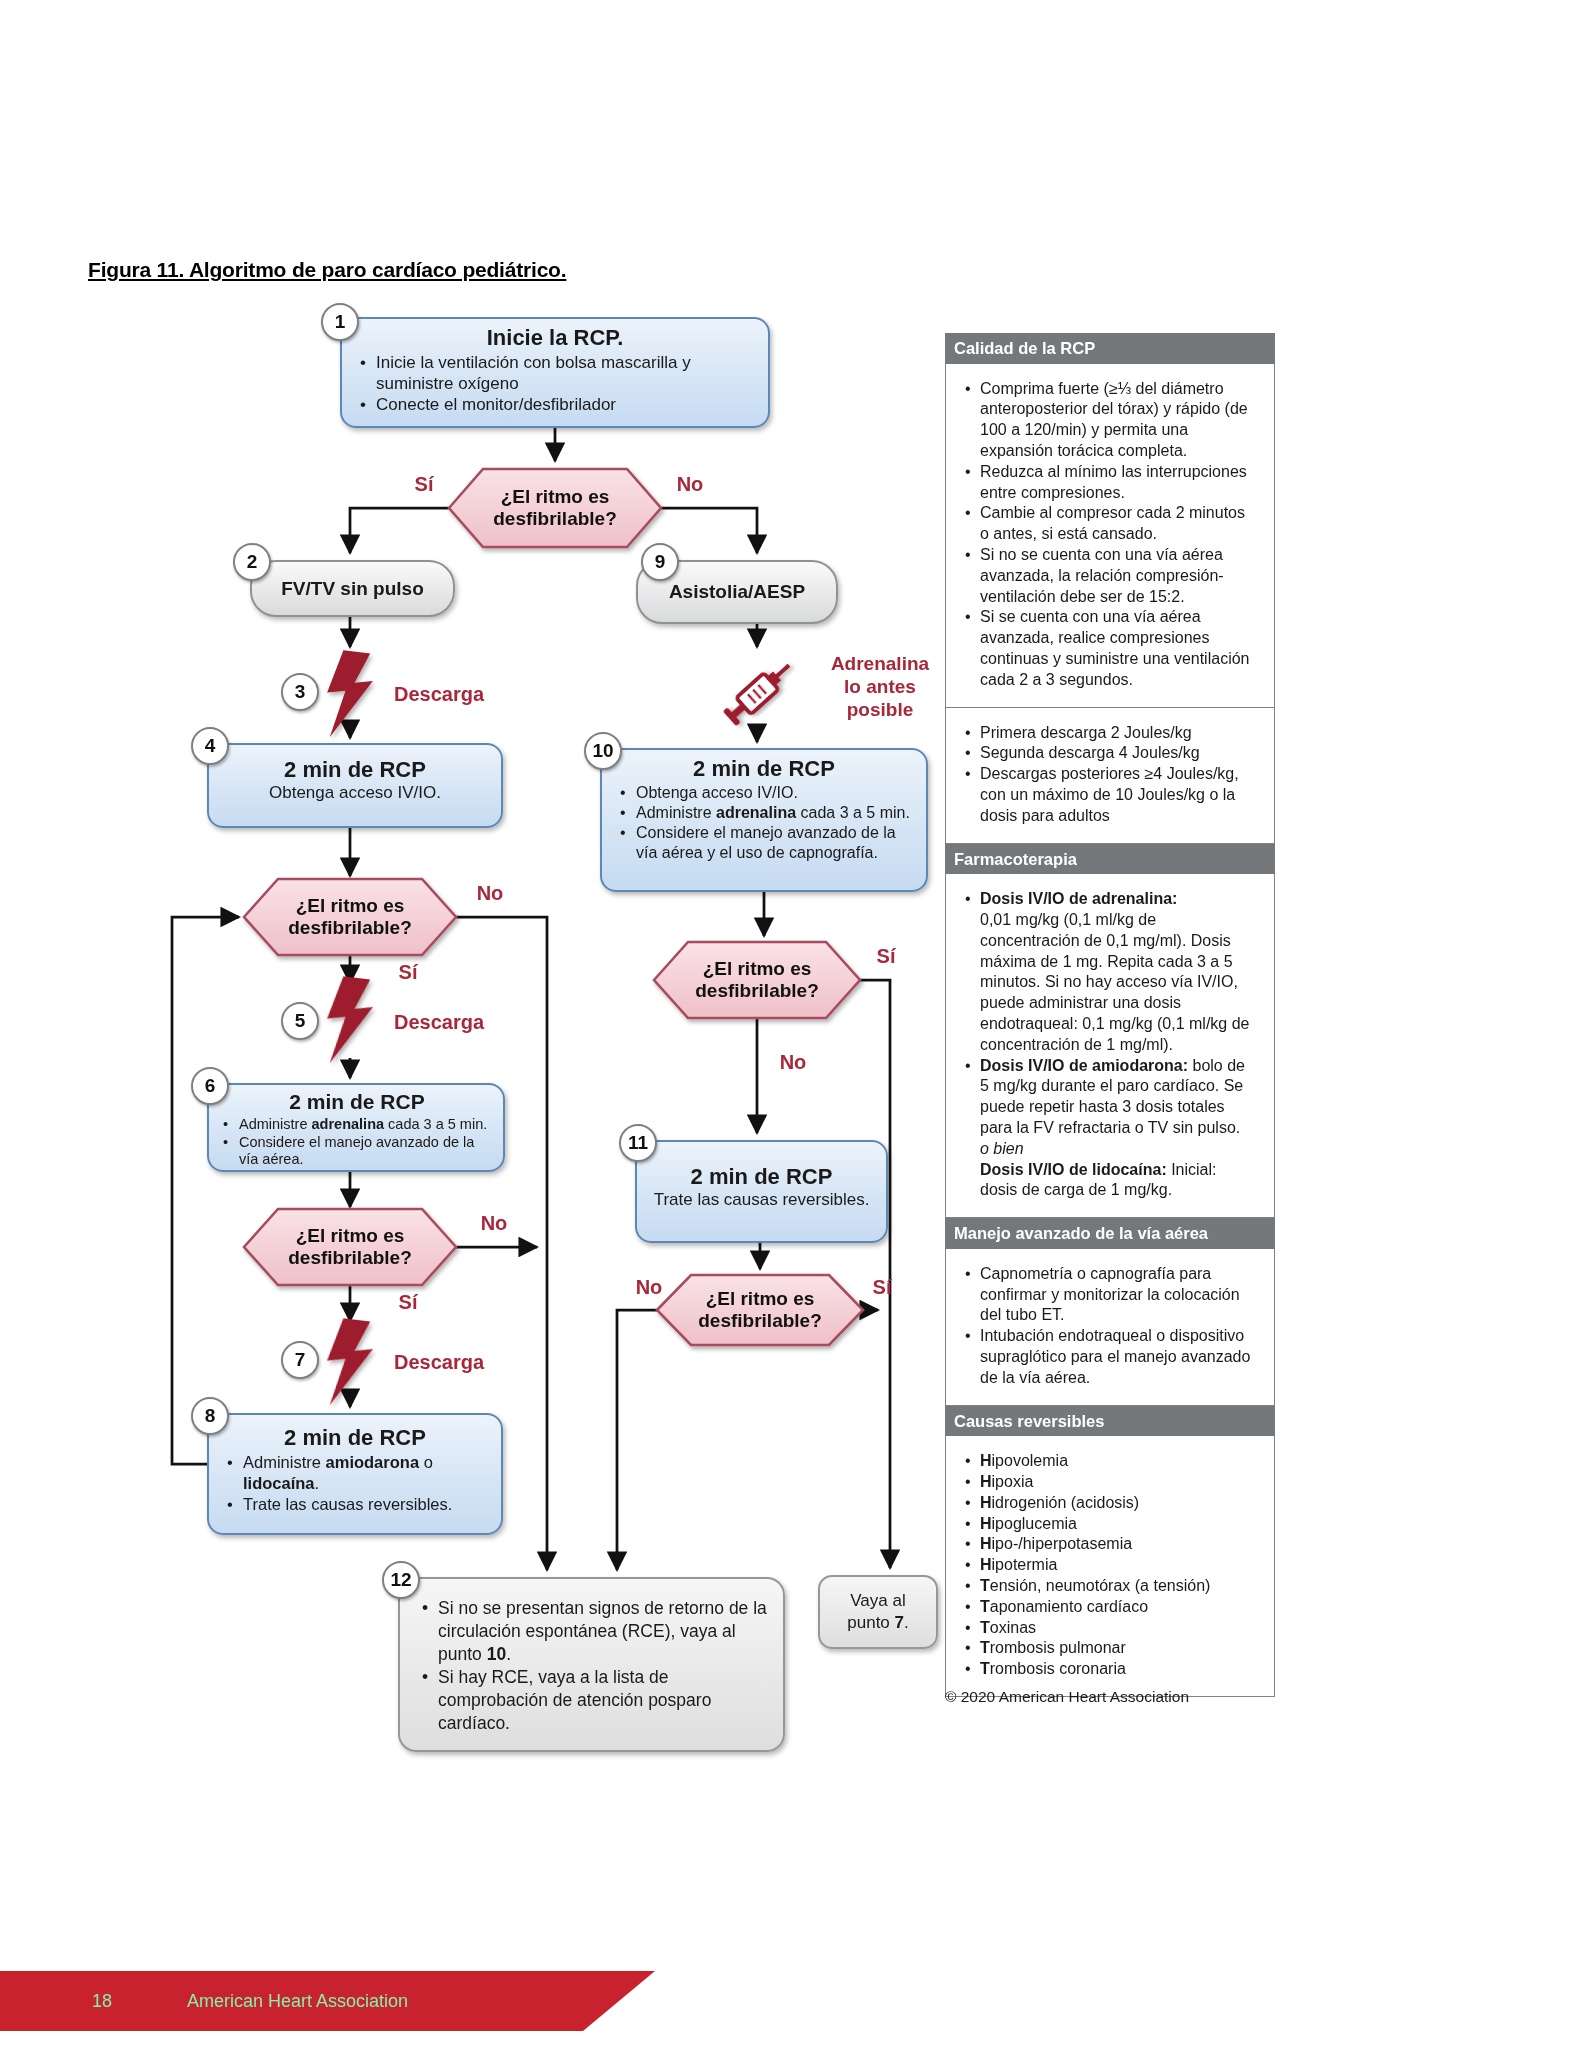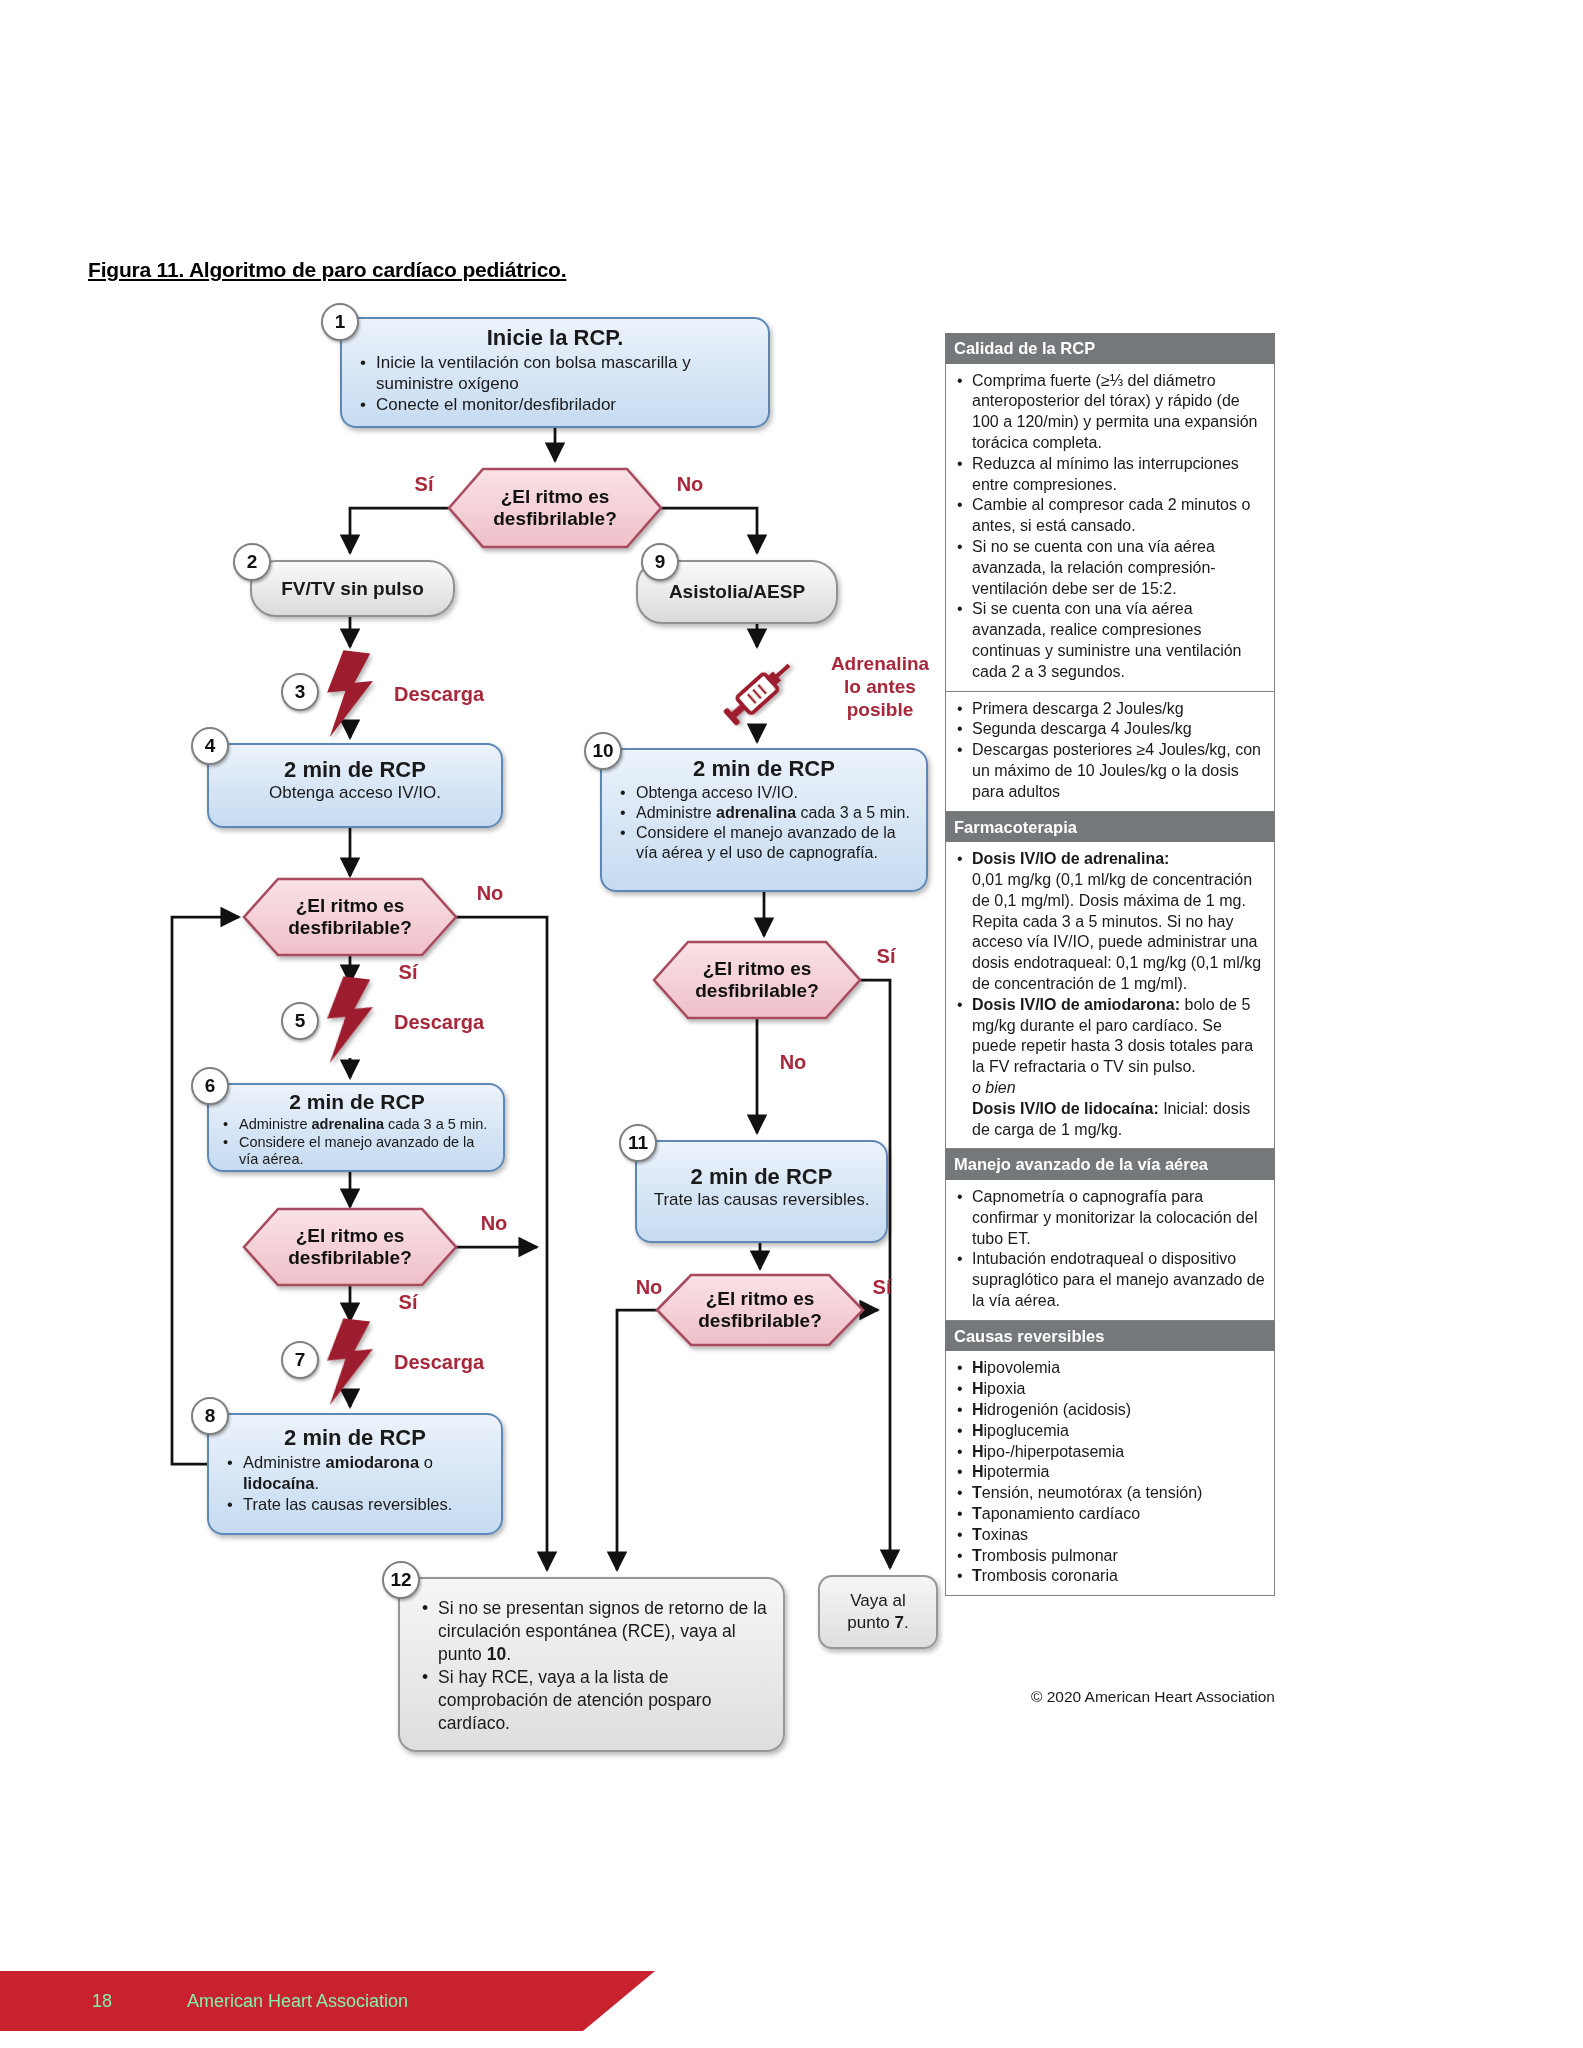--- a/index.html
+++ b/index.html
@@ -26,24 +26,24 @@
   .numcircle{position:absolute;z-index:4;width:38px;height:38px;border-radius:50%;background:#fff;
              border:2px solid #7e8083;box-sizing:border-box;display:flex;align-items:center;justify-content:center;
              font-weight:bold;font-size:19px;color:#111;box-shadow:1px 2px 3px rgba(0,0,0,.3);}
   .hextext{position:absolute;z-index:3;text-align:center;font-weight:bold;font-size:19px;line-height:22px;color:#111;}
   .rlabel{position:absolute;z-index:3;color:#a8273a;font-weight:bold;font-size:20px;}
   .center-anchor{transform:translate(-50%,-50%);}
   
   .sidebar{position:absolute;left:945px;top:333px;width:330px;z-index:2;}
   .sb-h{background:#75787b;color:#fff;font-weight:bold;font-size:16.5px;line-height:1.25;padding:5px 9px;}
   .sb-b{border:1.6px solid #808285;border-top:none;background:#fff;padding:7px 8px 8px 8px;}
-  .sb-b ul{margin:0;padding:0;list-style:none;font-size:16px;line-height:1.3;}
+  .sb-b ul{margin:8px;padding:0;list-style:none;font-size:16px;line-height:1.3;}
   .sb-b ul li{position:relative;padding-left:18px;margin:0;}
   .sb-b ul li::before{content:"•";position:absolute;left:3px;}
-  .copyright{position:absolute;left:945px;top:1688px;width:330px;text-align:right;font-size:15.5px;z-index:2;}
+  .copyright{position:absolute;left:945px;top:1688px;width:330px;text-align:left;font-size:15.5px;z-index:2;}
   
   .footer-bar{position:absolute;left:0;top:1971px;width:660px;height:60px;background:#c9222f;z-index:2;
               clip-path:polygon(0 0,655px 0,583px 100%,0 100%);color:#86efac;}
   .footer-bar .pg{position:absolute;left:92px;top:0;line-height:60px;font-size:18px;}
   .footer-bar .org{position:absolute;left:187px;top:0;line-height:60px;font-size:18px;}
   b.inlb{font-weight:bold;}
   .obien{display:block;font-style:italic;}
 </style>
 </head>
 <body>

